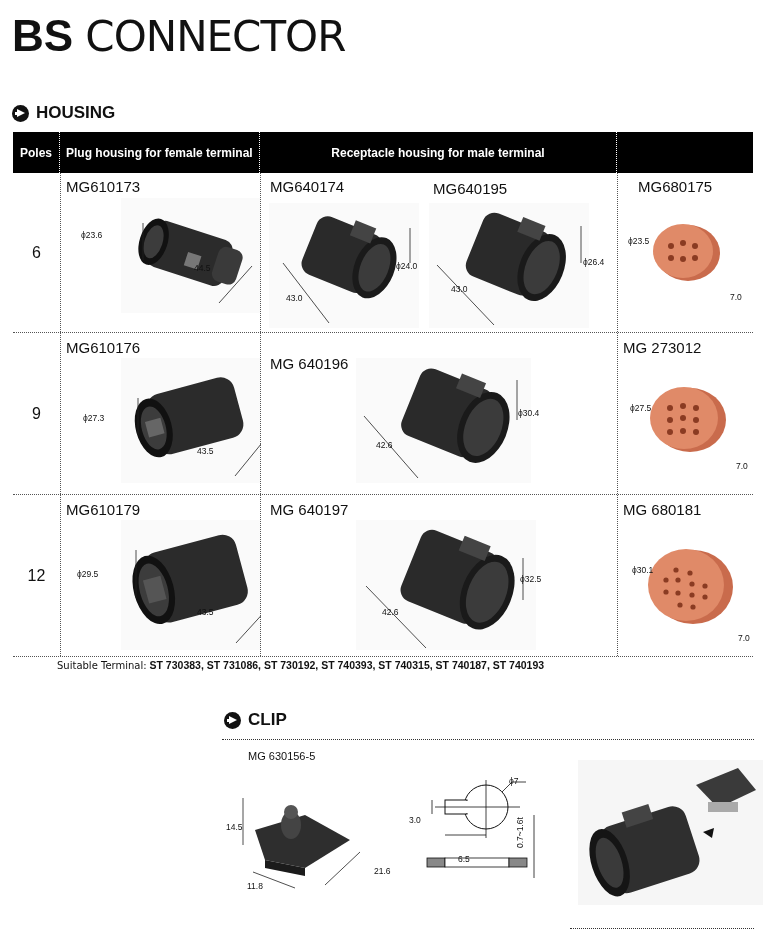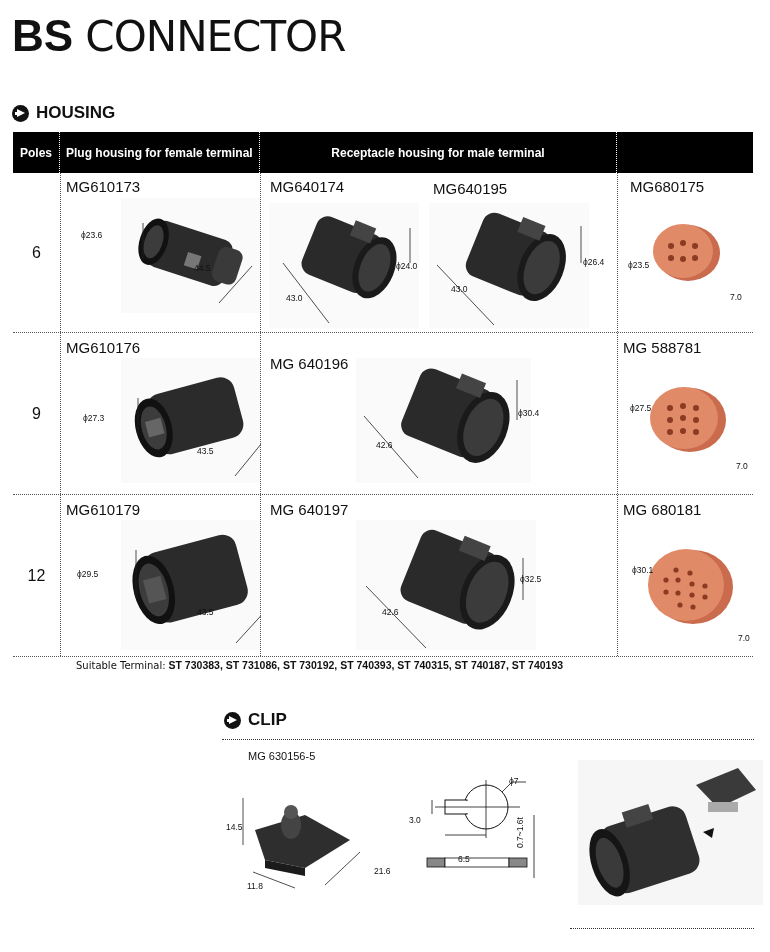--- a/index.html
+++ b/index.html
@@ -27,21 +27,21 @@
   .cell { position: relative; }
   .c-poles { width: 47px; display: flex; align-items: center; justify-content: center; font-size: 16px; }
   .c-plug { width: 200px; border-left: 1px dotted #555; }
   .c-rec { width: 357px; border-left: 1px dotted #555; }
   .c-seal { width: 136px; border-left: 1px dotted #555; }
   .pn { position: absolute; font-size: 15px; color: #111; }
 
   .img { position: absolute; }
   .dim { position: absolute; font-size: 8.5px; color: #111; }
 
-  .footnote { position: absolute; left: 57px; top: 659px; font-size: 10.5px; margin-left: 19px; }
+  .footnote { position: absolute; left: 57px; top: 659px; font-size: 10.5px; }
   .footnote .label { font-family: "DejaVu Sans", sans-serif; font-size: 10px; }
   .footnote .vals { font-weight: bold; font-size: 10.5px; }
 
   .clip-rule { position: absolute; left: 222px; top: 739px; width: 532px; border-top: 1px dotted #333; }
   .clip-rule-bottom { position: absolute; left: 570px; top: 928px; width: 184px; border-top: 1px dotted #333; }
   .clip-pn { position: absolute; left: 248px; top: 750px; font-size: 11px; }
 </style>
 </head>
 <body>
 
@@ -105,32 +105,32 @@
           <ellipse cx="112" cy="52" rx="16" ry="28" fill="#3b3b3b"></ellipse>
           <rect x="76" y="12" width="24" height="16" fill="#444"></rect>
         </g>
         <line x1="8" y1="62" x2="65" y2="122" stroke="#222" stroke-width="0.8"></line>
         <line x1="152" y1="23" x2="152" y2="60" stroke="#222" stroke-width="0.8"></line>
       </svg>
       <span class="dim" style="left:322px; top:84px;">ϕ26.4</span>
       <span class="dim" style="left:190px; top:111px;">43.0</span>
     </div>
     <div class="cell c-seal">
-      <span class="pn" style="left:12px; top:5px;">MG680175</span>
+      <span class="pn" style="left:20px; top:5px;">MG680175</span>
       <svg class="img" style="left:25px; top:40px;" width="90" height="80" viewBox="0 0 90 80">
         <ellipse cx="45" cy="40" rx="32" ry="28" fill="#c96b4c"></ellipse>
         <ellipse cx="40" cy="38" rx="30" ry="27" fill="#e08a68"></ellipse>
         <circle cx="28" cy="33" r="3" fill="#8a3b22"></circle>
           <circle cx="40" cy="30" r="3" fill="#8a3b22"></circle>
           <circle cx="52" cy="33" r="3" fill="#8a3b22"></circle>
         <circle cx="28" cy="45" r="3" fill="#8a3b22"></circle>
           <circle cx="40" cy="46" r="3" fill="#8a3b22"></circle>
           <circle cx="52" cy="45" r="3" fill="#8a3b22"></circle>
       </svg>
-      <span class="dim" style="left:10px; top:63px;margin-top:24px;">ϕ23.5</span>
+      <span class="dim" style="left:10px; top:63px;">ϕ23.5</span>
       <span class="dim" style="left:112px; top:119px;">7.0</span>
     </div>
   </div>
 
   <div class="row" style="height:162px;">
     <div class="cell c-poles">9</div>
     <div class="cell c-plug">
       <span class="pn" style="left:5px; top:6px;">MG610176</span>
       <svg class="img" style="left:60px; top:25px;" width="140" height="125" viewBox="0 0 140 125">
         <rect x="0" y="0" width="140" height="125" fill="#fafafa"></rect>
@@ -156,21 +156,21 @@
           <ellipse cx="128" cy="54" rx="18" ry="30" fill="#3b3b3b"></ellipse>
           <rect x="88" y="12" width="26" height="16" fill="#444"></rect>
         </g>
         <line x1="8" y1="58" x2="62" y2="120" stroke="#222" stroke-width="0.8"></line>
         <line x1="161" y1="22" x2="161" y2="62" stroke="#222" stroke-width="0.8"></line>
       </svg>
       <span class="dim" style="left:257px; top:75px;">ϕ30.4</span>
       <span class="dim" style="left:115px; top:107px;">42.6</span>
     </div>
     <div class="cell c-seal">
-      <span class="pn" style="left:5px; top:6px;">MG 588781</span>
+      <span class="pn" style="left:5px; top:6px;">MG 273012</span>
       <svg class="img" style="left:20px; top:45px;" width="100" height="85" viewBox="0 0 100 85">
         <ellipse cx="52" cy="42" rx="36" ry="32" fill="#c96b4c"></ellipse>
         <ellipse cx="46" cy="40" rx="34" ry="31" fill="#e08a68"></ellipse>
         <circle cx="32" cy="30" r="3" fill="#8a3b22"></circle>
           <circle cx="45" cy="28" r="3" fill="#8a3b22"></circle>
           <circle cx="58" cy="30" r="3" fill="#8a3b22"></circle>
         <circle cx="32" cy="42" r="3" fill="#8a3b22"></circle>
           <circle cx="45" cy="40" r="3" fill="#8a3b22"></circle>
           <circle cx="58" cy="42" r="3" fill="#8a3b22"></circle>
         <circle cx="32" cy="54" r="3" fill="#8a3b22"></circle>

